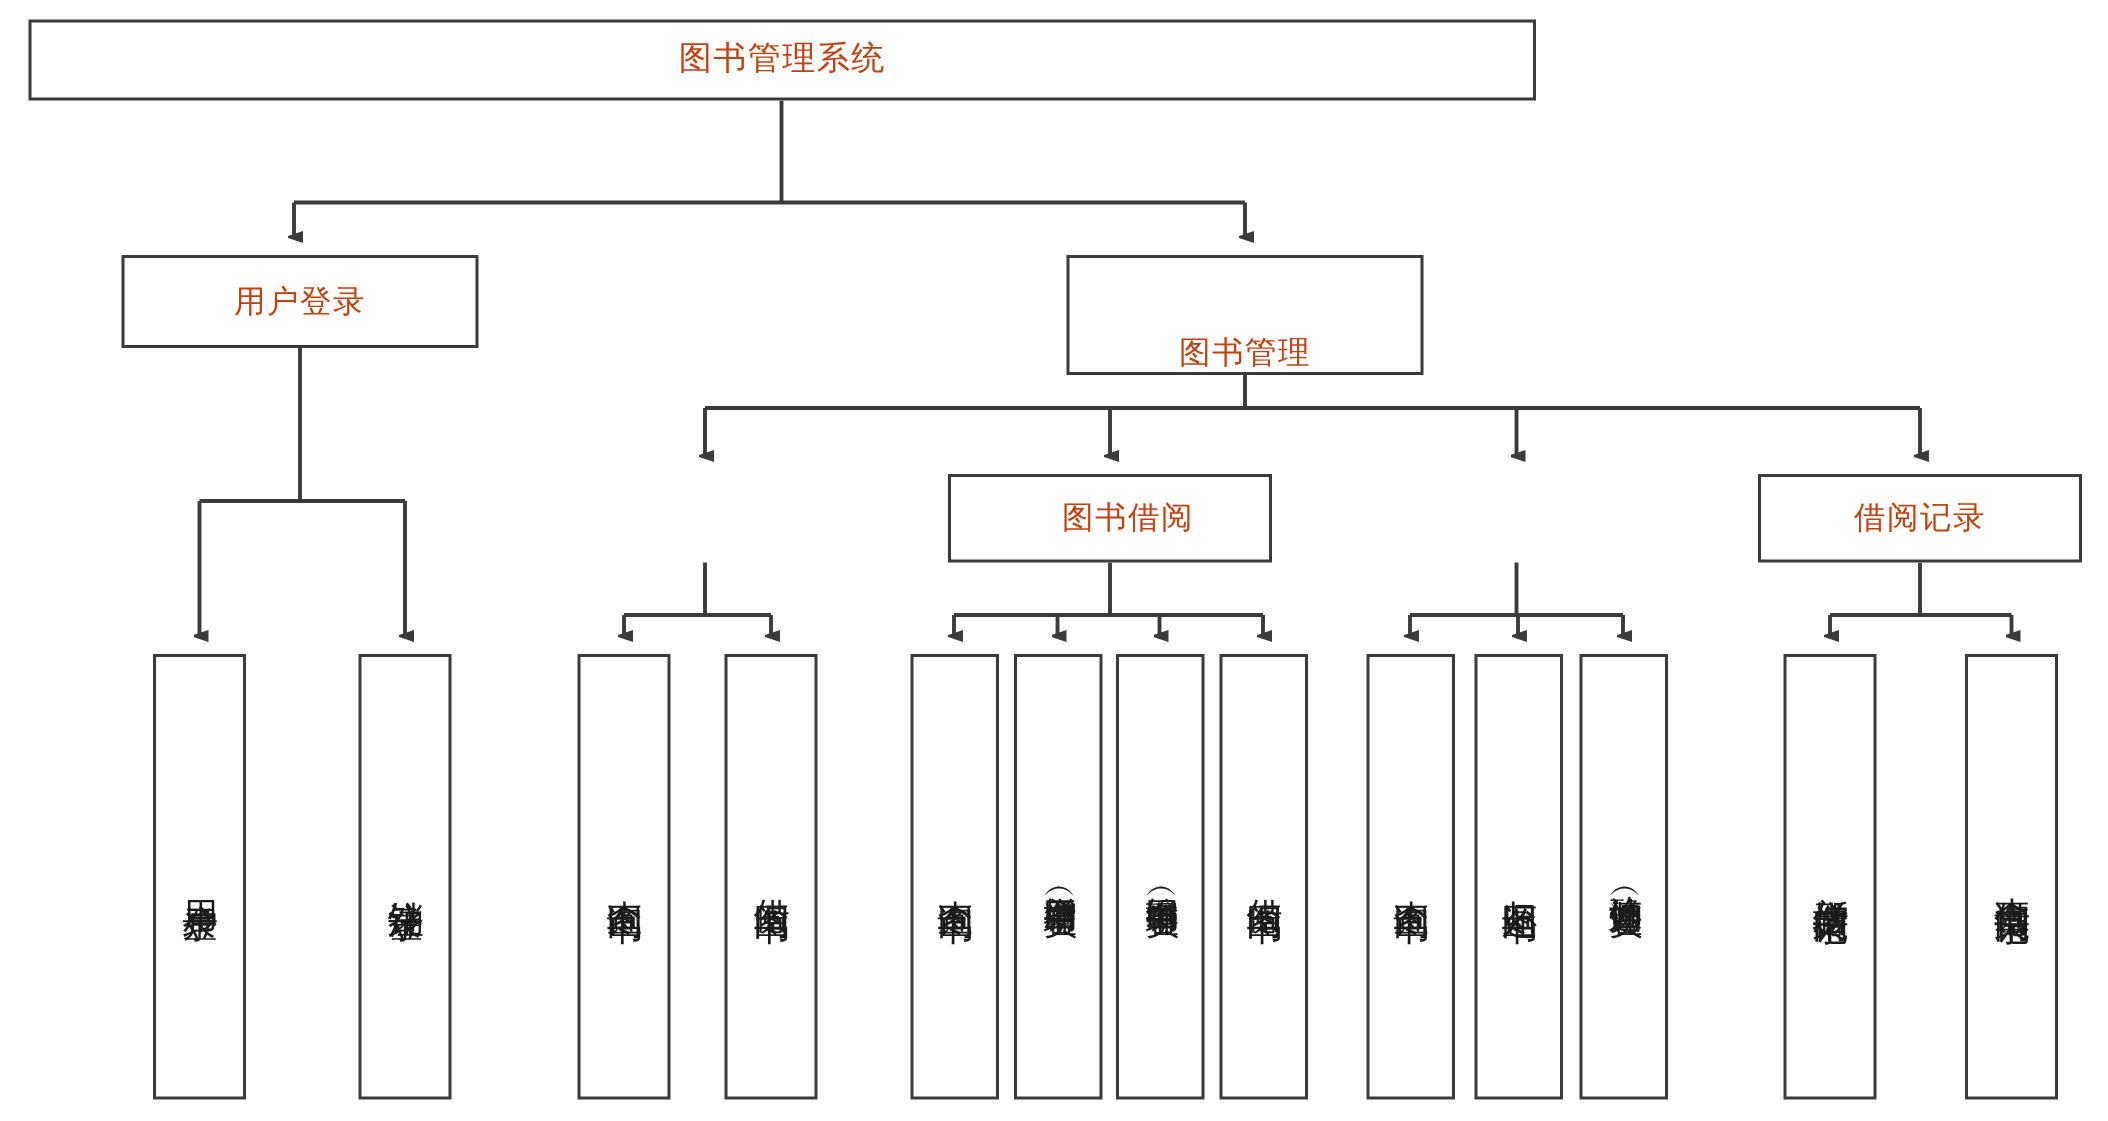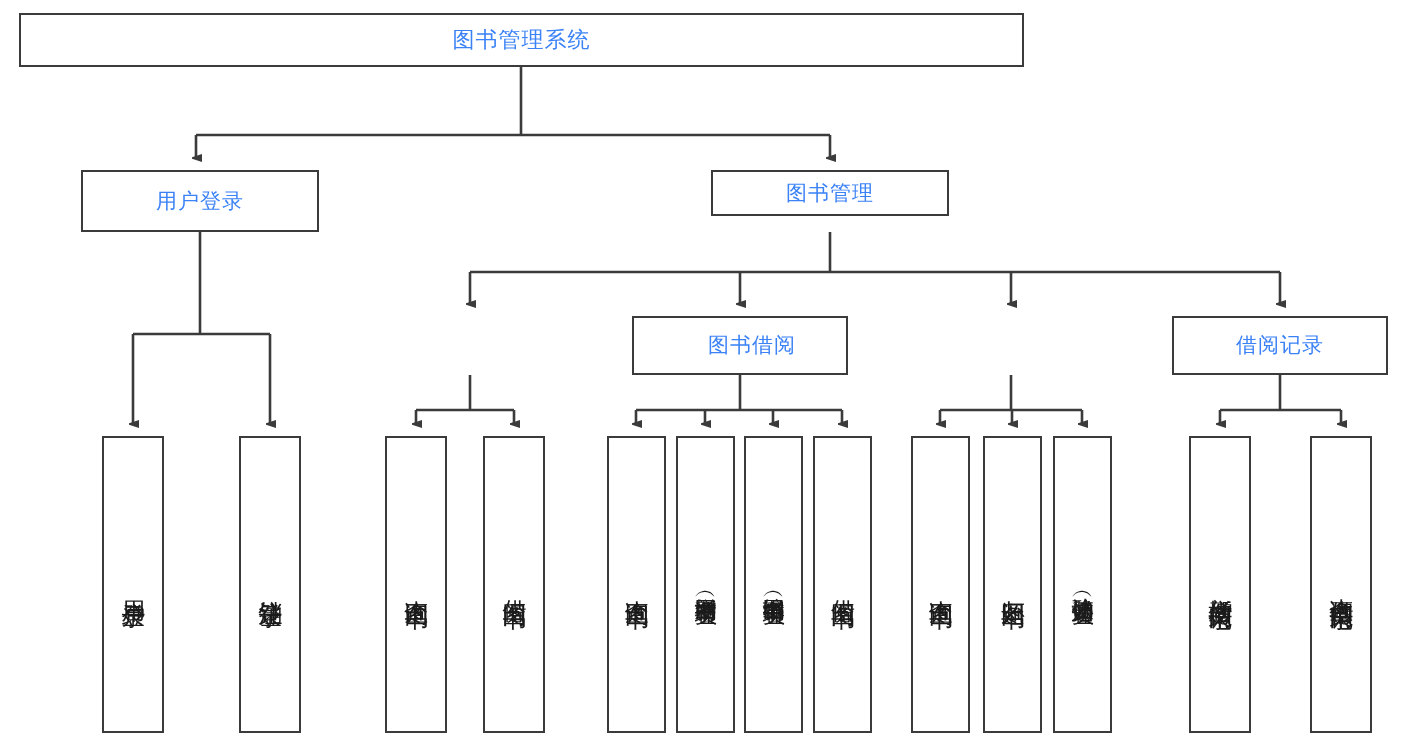--- a/index.html
+++ b/index.html
@@ -27,21 +27,21 @@
     border:2.5px solid #3b3b3b;
     display:flex;
     align-items:center;
     justify-content:center;
     text-align:center;
   }
   .node .lbl{
     font-size:21px;
     line-height:1.25;
     letter-spacing:1px;
-    color:#3b82f6;
+    color:#c2410c;
     white-space:nowrap;
   }
   .node.root .lbl{font-size:22px;}
   .leaf{
     position:absolute;
     box-sizing:border-box;
     background:#ffffff;
     border:2.5px solid #3b3b3b;
     display:flex;
     align-items:center;
@@ -123,21 +123,21 @@
     </g>
   </svg>
 
   <div class="node root" style="left: 19px; top: 13px; width: 1005px; height: 54px;">
     <span class="lbl">图书管理系统</span>
   </div>
 
   <div class="node" style="left: 81px; top: 170px; width: 238px; height: 62px;">
     <span class="lbl">用户登录</span>
   </div>
-  <div class="node" style="left: 711px; top: 170px; width: 238px; height: 46px;">
+  <div class="node" style="left: 711px; top: 170px; width: 238px; height: 80px; align-items: flex-end;">
     <span class="lbl">图书管理</span>
   </div>
 
   <div class="node" style="left: 632px; top: 316px; width: 216px; height: 59px; padding-left: 24px;">
     <span class="lbl">图书借阅</span>
   </div>
   <div class="node" style="left: 1172px; top: 316px; width: 216px; height: 59px; align-items: center;">
     <span class="lbl">借阅记录</span>
   </div>
 

